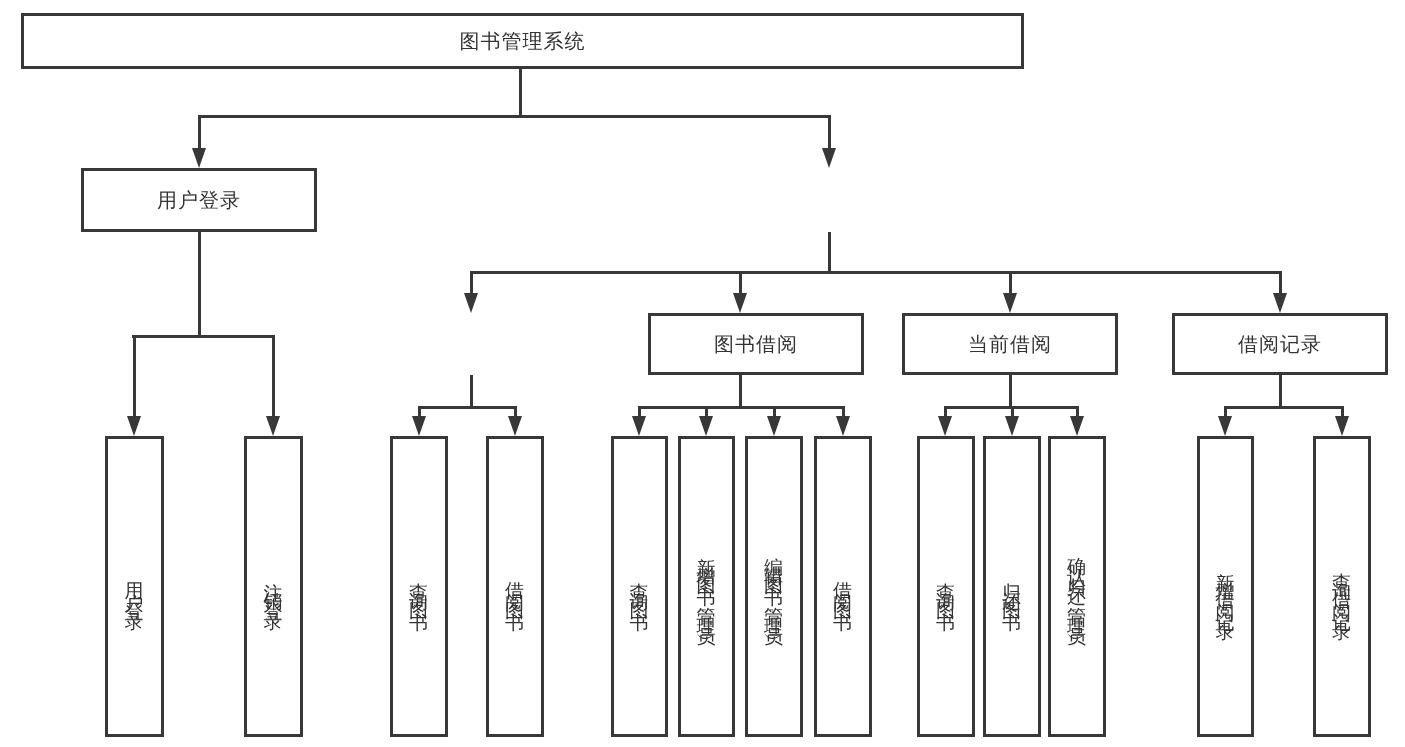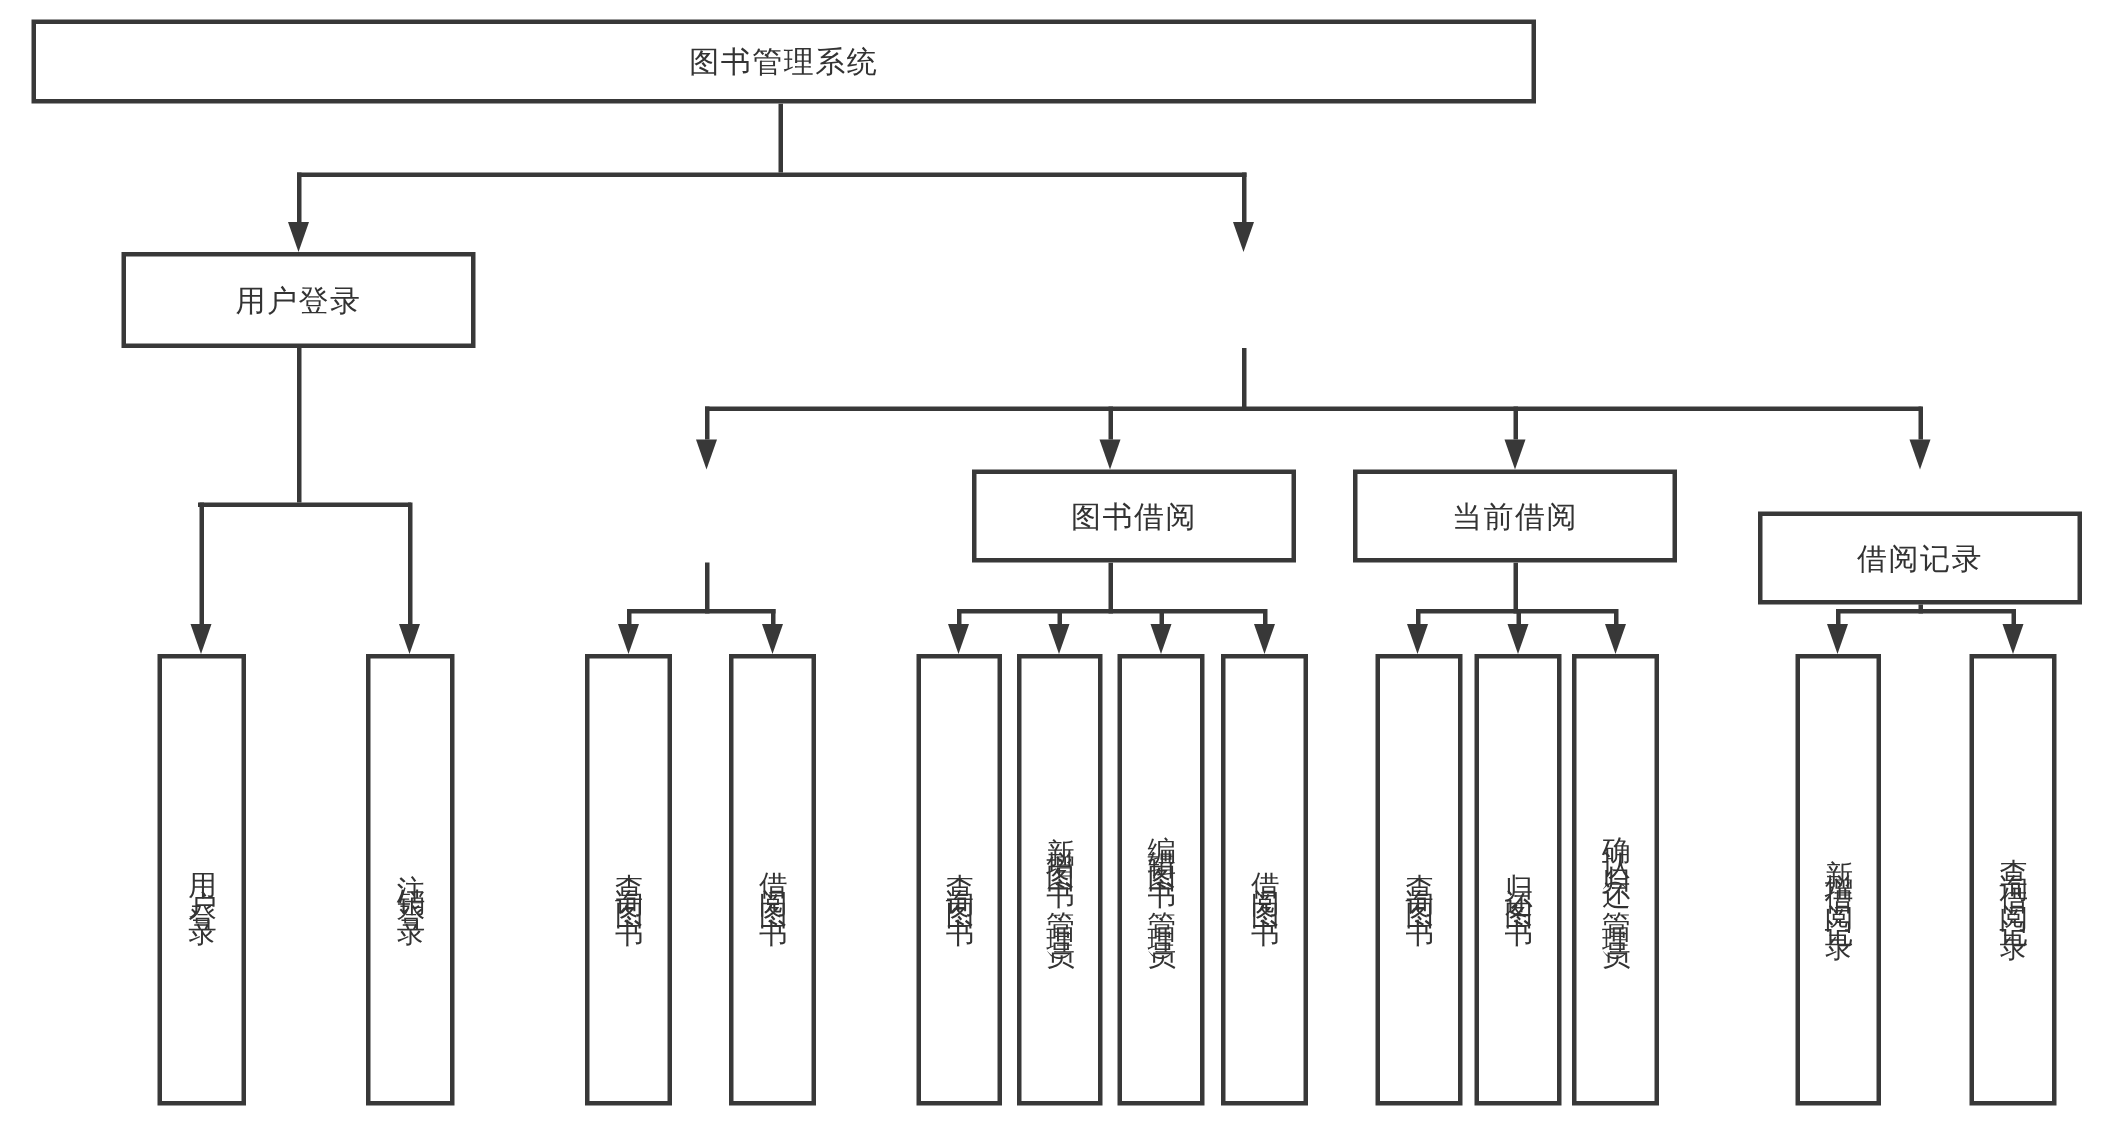--- a/index.html
+++ b/index.html
@@ -107,21 +107,21 @@
   <div class="arrow" style="left:1003px; top:293px;"></div>
   <div class="vline" style="left:1279px; top:271px; height:22px;"></div>
   <div class="arrow" style="left:1273px; top:293px;"></div>
 
   <div class="box" style="left:604px; top:313px; width:216px; height:62px;margin-left:44px;">
     <span class="lbl">图书借阅</span>
   </div>
   <div class="box" style="left:902px; top:313px; width:216px; height:62px;text-align:right;">
     <span class="lbl">当前借阅</span>
   </div>
-  <div class="box" style="left:1172px; top:313px; width:216px; height:62px;margin-top:28px;">
+  <div class="box" style="left:1172px; top:313px; width:216px; height:62px;">
     <span class="lbl">借阅记录</span>
   </div>
 
   <div class="vline" style="left:470px; top:375px; height:34px;"></div>
   <div class="hline" style="left:418px; top:406px; width:99px;"></div>
   <div class="vline" style="left:418px; top:406px; height:10px;"></div>
   <div class="arrow" style="left:412px; top:416px;"></div>
   <div class="vline" style="left:514px; top:406px; height:10px;"></div>
   <div class="arrow" style="left:508px; top:416px;"></div>
 

